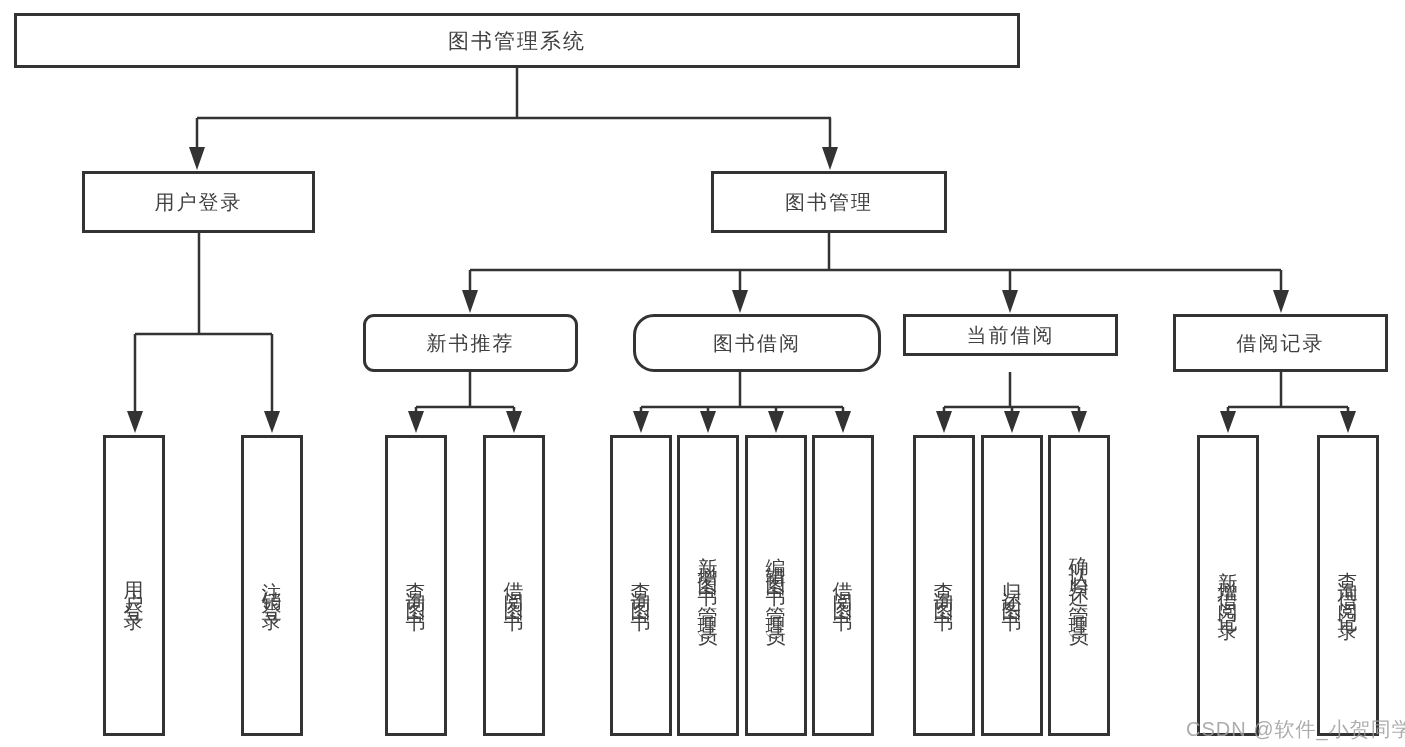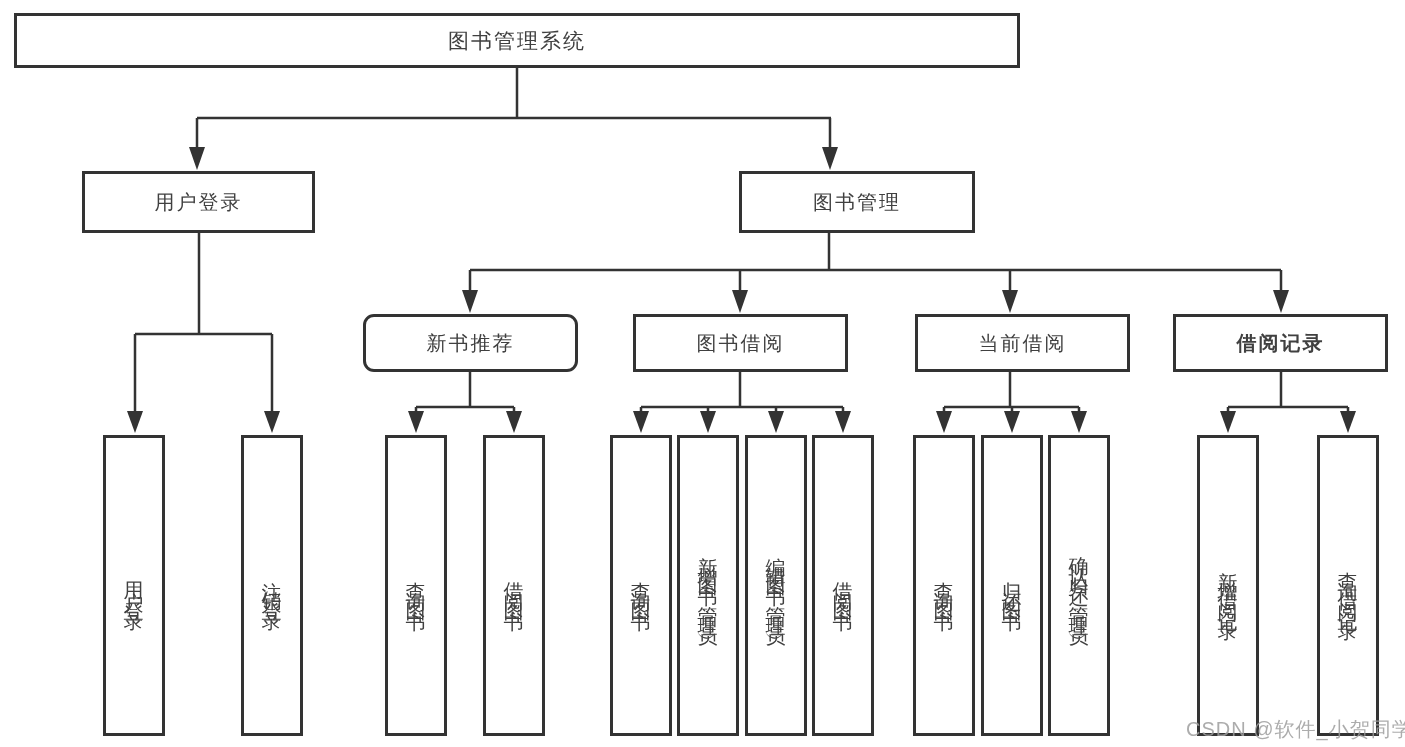--- a/index.html
+++ b/index.html
@@ -132,34 +132,34 @@
     </g>
   </svg>
 
   <div class="node root-node" style="left:14px; top:13px; width:1006px; height:55px;">
     <span>图书管理系统</span>
   </div>
 
   <div class="node" style="left:82px; top:171px; width:233px; height:62px;">
     <span>用户登录</span>
   </div>
-  <div class="node" style="left:711px; top:171px; width:236px; height:62px;margin-left:28px;">
+  <div class="node" style="left:711px; top:171px; width:236px; height:62px;">
     <span>图书管理</span>
   </div>
 
   <div class="node" style="left:363px; top:314px; width:215px; height:58px;border-radius:11px;">
     <span>新书推荐</span>
   </div>
-  <div class="node" style="left:633px; top:314px; width:215px; height:58px;">
+  <div class="node" style="left:633px; top:314px; width:248px; height:58px;border-radius:21px;">
     <span>图书借阅</span>
   </div>
-  <div class="node" style="left:903px; top:314px; width:215px; height:58px;margin-left:12px;">
+  <div class="node" style="left:903px; top:314px; width:215px; height:42px;">
     <span>当前借阅</span>
   </div>
-  <div class="node" style="left:1173px; top:314px; width:215px; height:58px;font-weight:bold;">
+  <div class="node" style="left:1173px; top:314px; width:215px; height:58px;">
     <span>借阅记录</span>
   </div>
 
   <div class="leaf" style="left:103px;">
     <span class="vtext">用户登录</span>
   </div>
   <div class="leaf" style="left:241px;">
     <span class="vtext">注销登录</span>
   </div>
 

